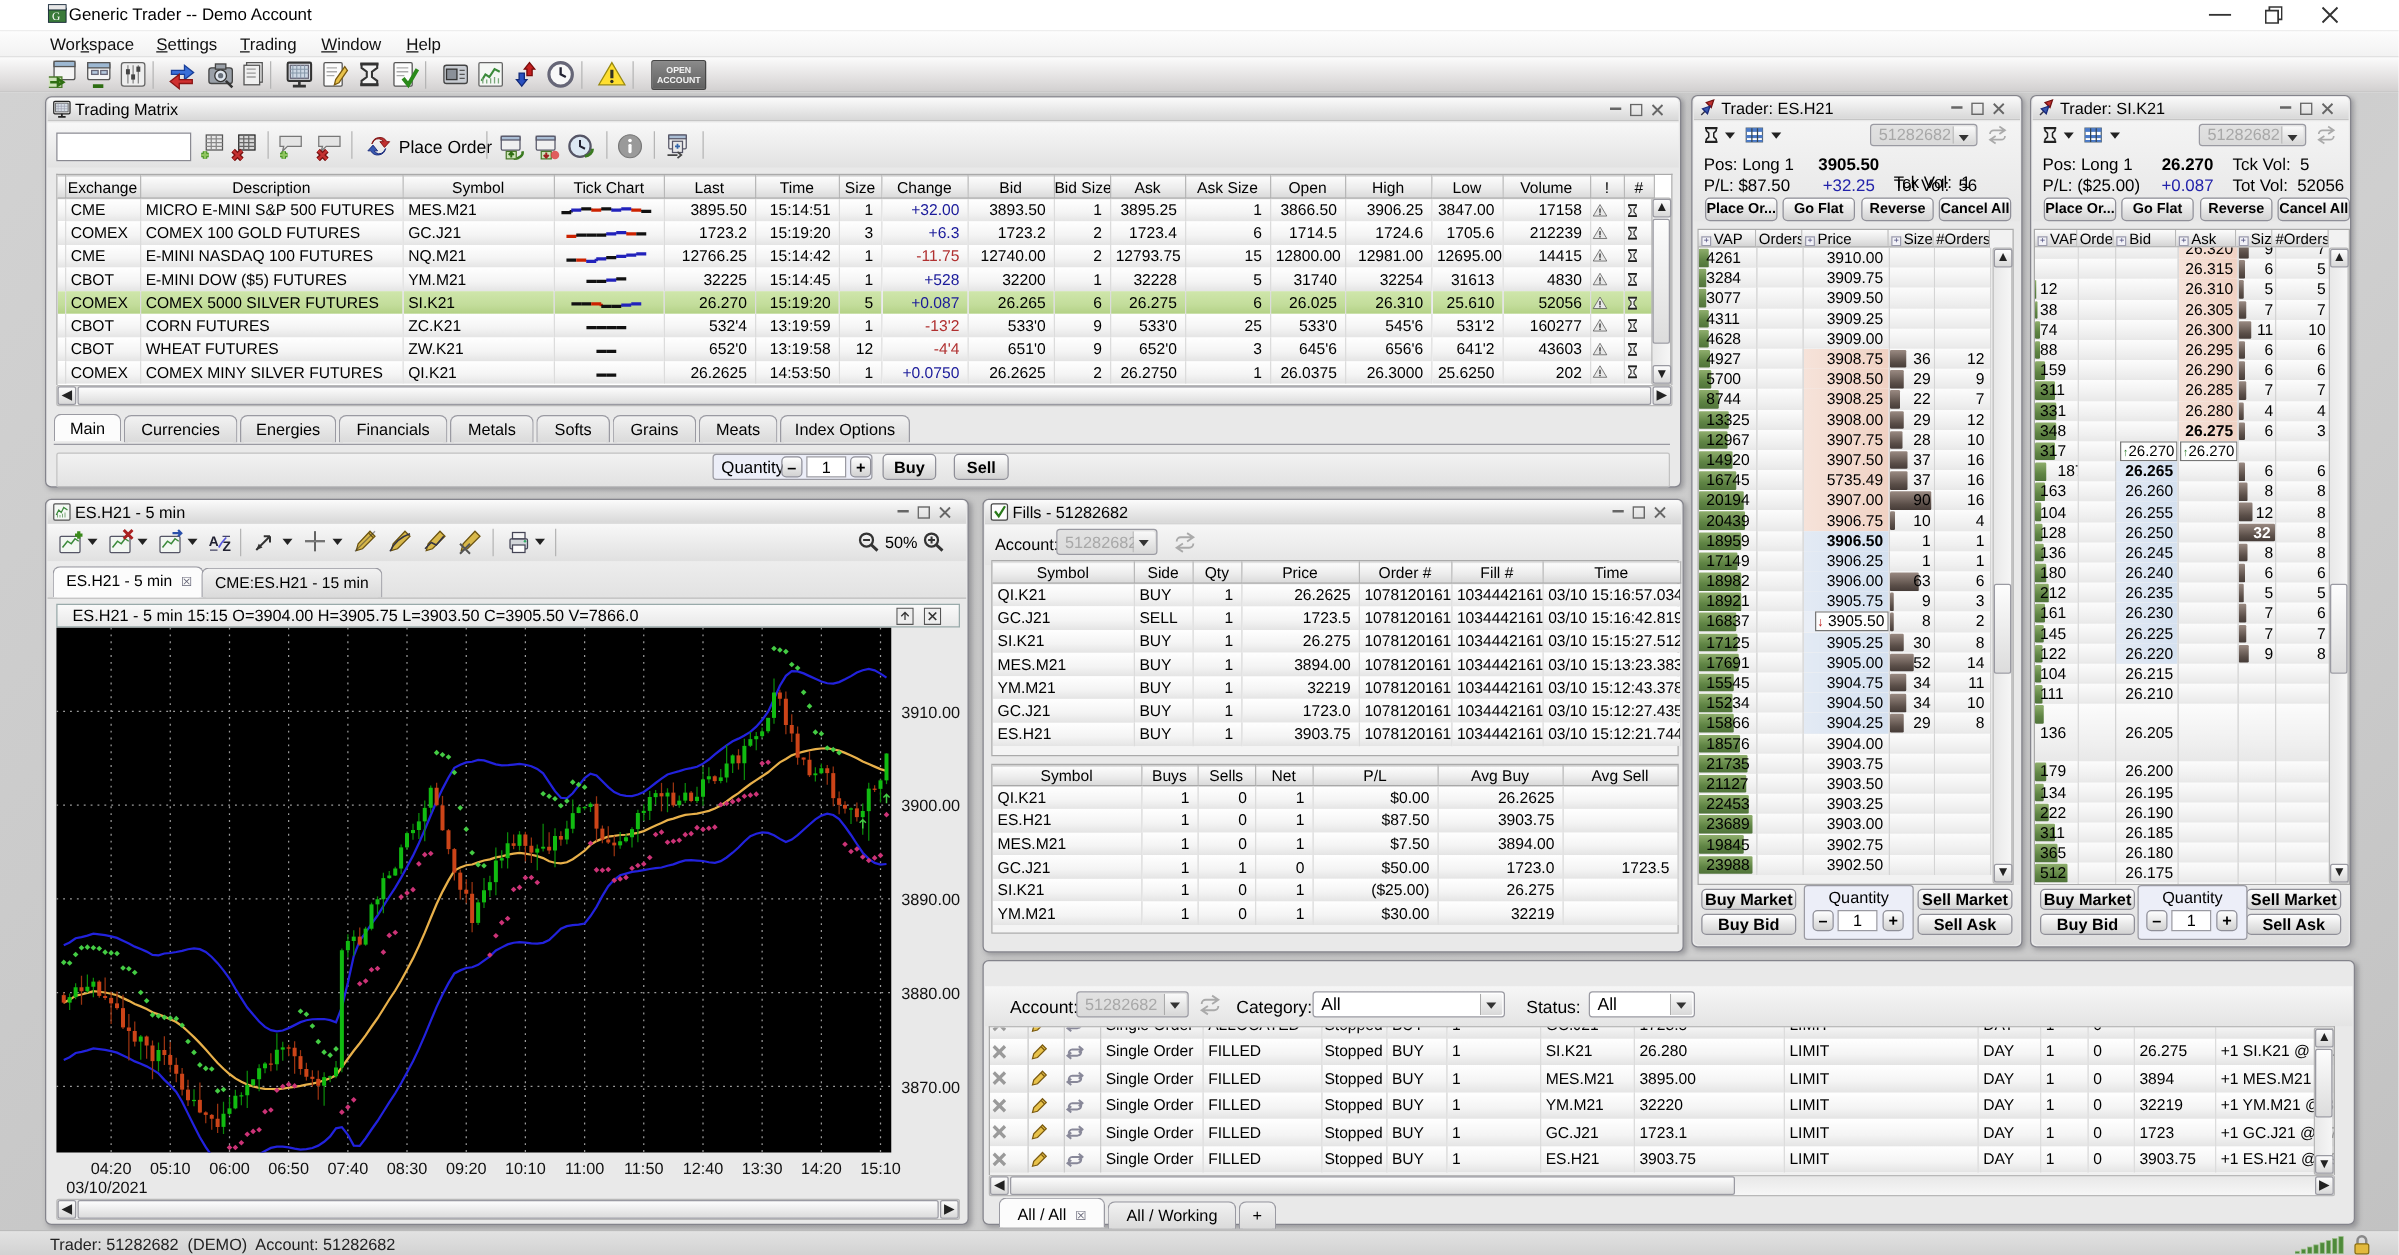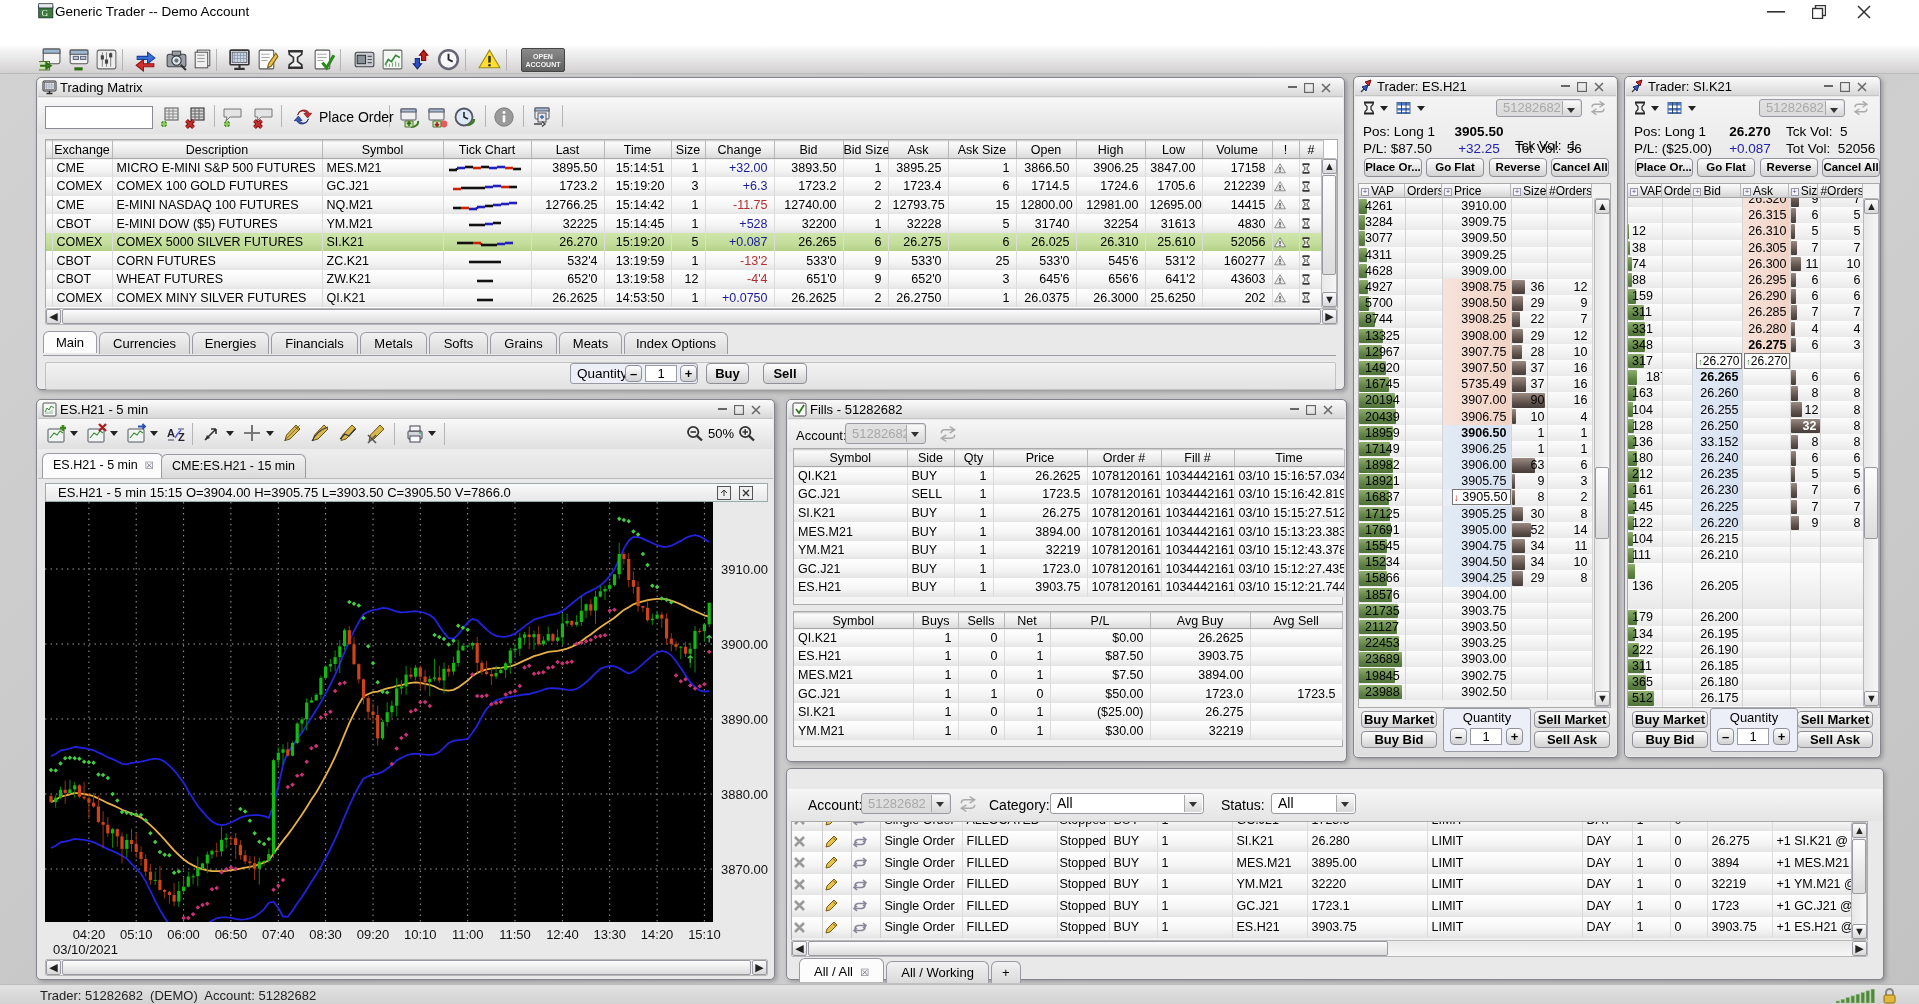--- a/index.html
+++ b/index.html
@@ -48,20 +48,27 @@
       <svg style="position:absolute;left:1767px;top:11px" width="18" height="3" viewBox="0 0 18 3">
         <rect x="0" y="0" width="18" height="1.6" fill="#333"></rect>
       </svg>
       <svg style="position:absolute;left:1812px;top:5px" width="14" height="14" viewBox="0 0 14 14">
         <rect x="3.5" y="0.5" width="10" height="10" fill="none" stroke="#333" stroke-width="1.4"></rect>
         <rect x="0.5" y="3.5" width="10" height="10" fill="#fff" stroke="#333" stroke-width="1.4"></rect>
       </svg>
       <svg style="position:absolute;left:1857px;top:5px" width="14" height="14" viewBox="0 0 14 14">
         <path d="M1 1 L13 13 M13 1 L1 13" stroke="#333" stroke-width="1.5"></path>
       </svg>
+    </div>
+    <div id="menubar">
+      <span style="left:40px">Wor<u>k</u>space</span>
+      <span style="left:125px"><u>S</u>ettings</span>
+      <span style="left:192px"><u>T</u>rading</span>
+      <span style="left:257px"><u>W</u>indow</span>
+      <span style="left:325px"><u>H</u>elp</span>
     </div>
     <div id="toolbar">
       <svg style="position:absolute;left:37px;top:1px" width="25" height="25" viewBox="0 0 24 24">
         <rect x="6" y="2" width="16" height="14" rx="1.5" fill="#f4f4f4" stroke="#555"></rect>
         <rect x="6" y="2" width="16" height="4" fill="#9db8d2" stroke="#555"></rect>
         <path d="M2 22 L12 22 L12 14 L2 14" fill="#cde2b8" stroke="#4a7a2a"></path>
         <path d="M3 18 L9 18 M9 15.5 L9 20.5 L13 18 Z" stroke="#2e6e12" fill="#7ab648" stroke-width="2"></path>
       </svg>
       <svg style="position:absolute;left:66px;top:1px" width="25" height="25" viewBox="0 0 24 24">
         <rect x="4" y="3" width="17" height="13" rx="1.5" fill="#f4f4f4" stroke="#555"></rect>
@@ -1895,21 +1902,21 @@
                 <td style="position:relative;padding:0 2px"><div style="position:absolute;left:0;top:1px;width:6px;height:14.5px;background:linear-gradient(#8fae6d,#5f8444 60%,#50733a);border-radius:1px"></div><span style="position:relative;padding-left:2px">128</span></td>
                 <td></td>
                 <td class="r" style="background:linear-gradient(90deg,#e3eaf4,#d5e1f0) !important;padding:0 3px">26.250</td>
                 <td class="r" style="padding:0 3px"></td>
                 <td class="r" style="position:relative;padding:0 1px"><div style="position:absolute;left:0;top:1px;width:29px;height:14.5px;background:linear-gradient(#9a8a82,#5a4e48 70%,#463c38);border-radius:1px"></div><span style="position:relative;color:#fff;font-weight:bold;padding-right:2px">32</span></td>
                 <td class="r">8</td>
               </tr>
               <tr class="ldr">
                 <td style="position:relative;padding:0 2px"><div style="position:absolute;left:0;top:1px;width:7px;height:14.5px;background:linear-gradient(#8fae6d,#5f8444 60%,#50733a);border-radius:1px"></div><span style="position:relative;padding-left:2px">136</span></td>
                 <td></td>
-                <td class="r" style="background:linear-gradient(90deg,#e3eaf4,#d5e1f0) !important;padding:0 3px">33.152</td>
+                <td class="r" style="background:linear-gradient(90deg,#e3eaf4,#d5e1f0) !important;padding:0 3px">26.245</td>
                 <td class="r" style="padding:0 3px"></td>
                 <td class="r" style="position:relative;padding:0 1px"><div style="position:absolute;left:0;top:1px;width:7px;height:14.5px;background:linear-gradient(#9a8a82,#5a4e48 70%,#463c38);border-radius:1px"></div><span style="position:relative">8</span></td>
                 <td class="r">8</td>
               </tr>
               <tr class="ldr">
                 <td style="position:relative;padding:0 2px"><div style="position:absolute;left:0;top:1px;width:9px;height:14.5px;background:linear-gradient(#8fae6d,#5f8444 60%,#50733a);border-radius:1px"></div><span style="position:relative;padding-left:2px">180</span></td>
                 <td></td>
                 <td class="r" style="background:linear-gradient(90deg,#e3eaf4,#d5e1f0) !important;padding:0 3px">26.240</td>
                 <td class="r" style="padding:0 3px"></td>
                 <td class="r" style="position:relative;padding:0 1px"><div style="position:absolute;left:0;top:1px;width:5px;height:14.5px;background:linear-gradient(#9a8a82,#5a4e48 70%,#463c38);border-radius:1px"></div><span style="position:relative">6</span></td>

